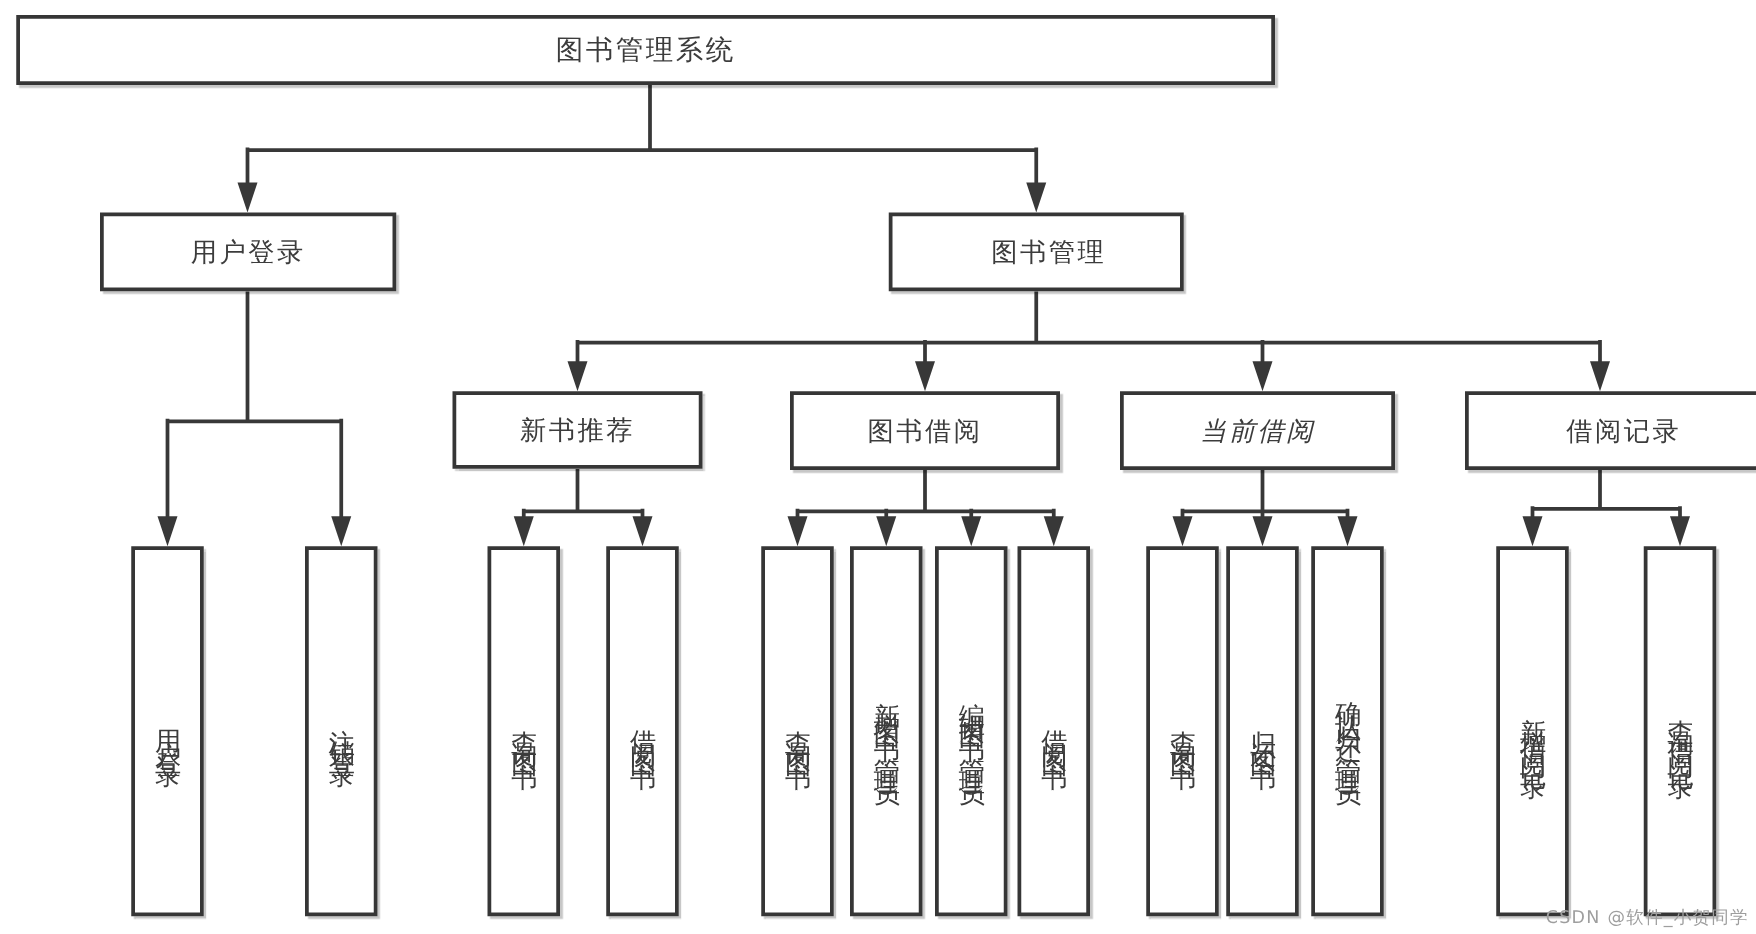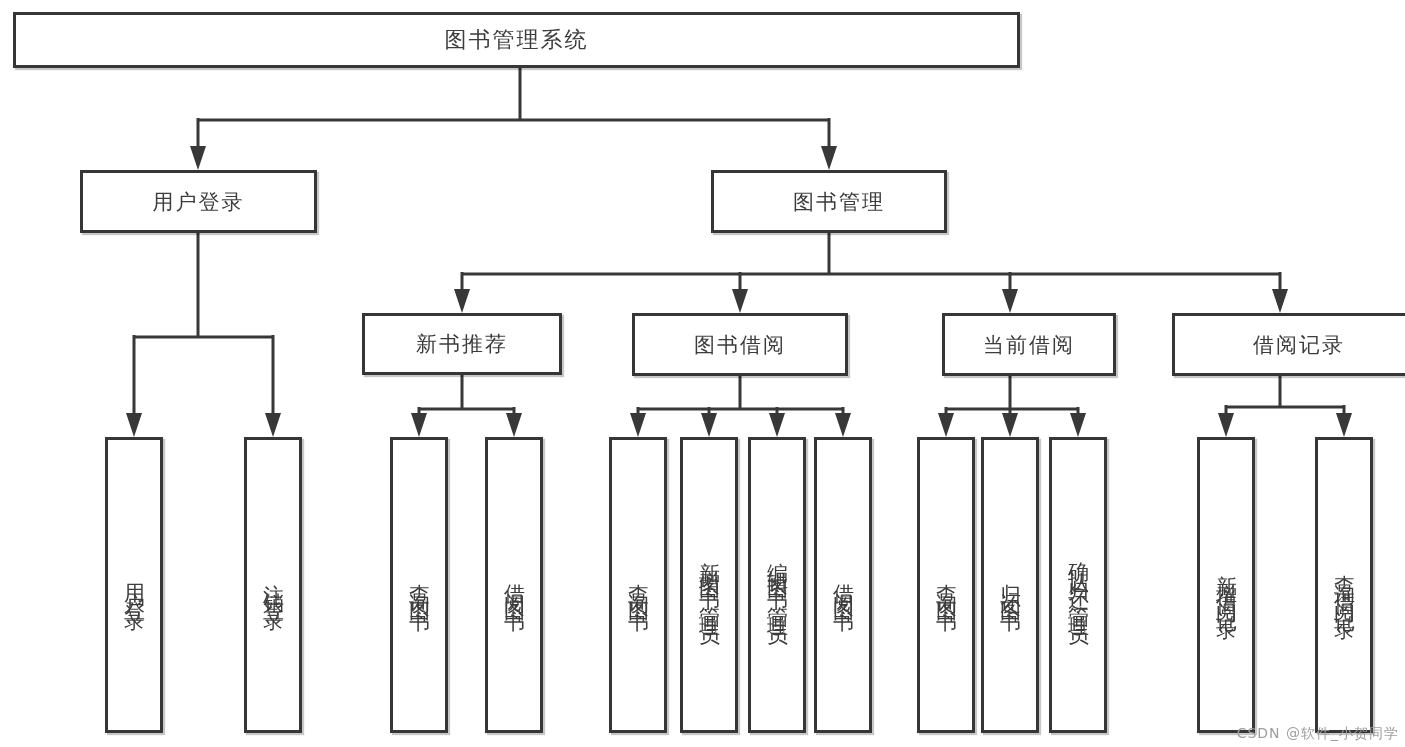--- a/index.html
+++ b/index.html
@@ -88,21 +88,21 @@
     </g>
   </svg>
 
   <div class="node" style="left:13px;top:12px;width:1007px;height:56px;font-size:22px;">图书管理系统</div>
 
   <div class="node" style="left:80px;top:170px;width:237px;height:63px;">用户登录</div>
   <div class="node" style="left:711px;top:170px;width:236px;height:63px;padding-left:20px;">图书管理</div>
 
   <div class="node" style="left:362px;top:313px;width:200px;height:62px;">新书推荐</div>
   <div class="node" style="left:632px;top:313px;width:216px;height:63px;">图书借阅</div>
-  <div class="node" style="left:942px;top:313px;width:174px;height:63px;">当前借阅</div>
+  <div class="node" style="left:896px;top:313px;width:220px;height:63px;font-style:italic;">当前借阅</div>
   <div class="node" style="left:1172px;top:313px;width:254px;height:63px;">借阅记录</div>
 
   <div class="leaf" style="left:105px;">
     <span>用户登录</span>
   </div>
   <div class="leaf" style="left:244px;">
     <span>注销登录</span>
   </div>
 
   <div class="leaf" style="left:390px;">

